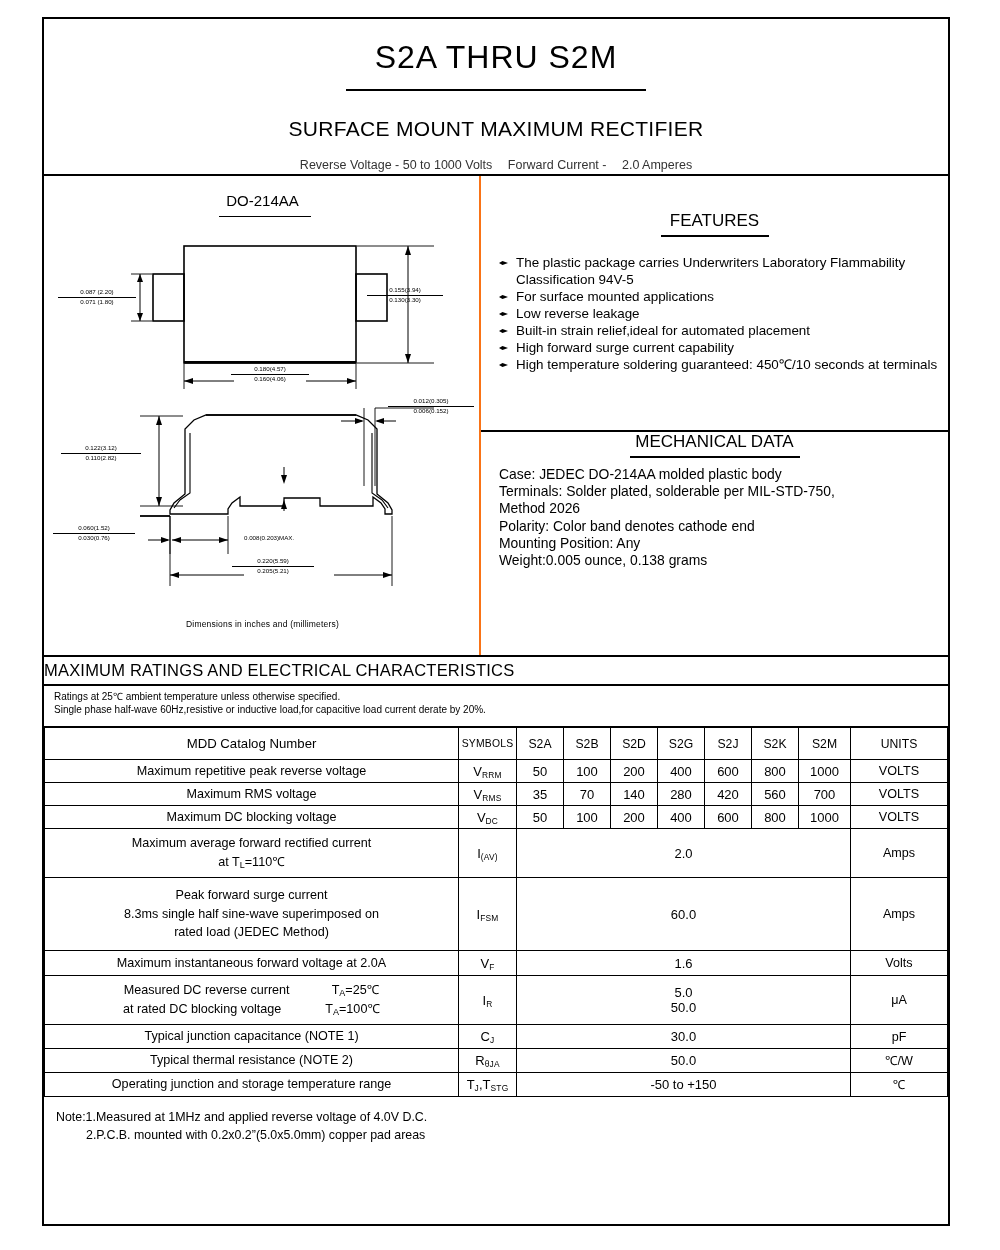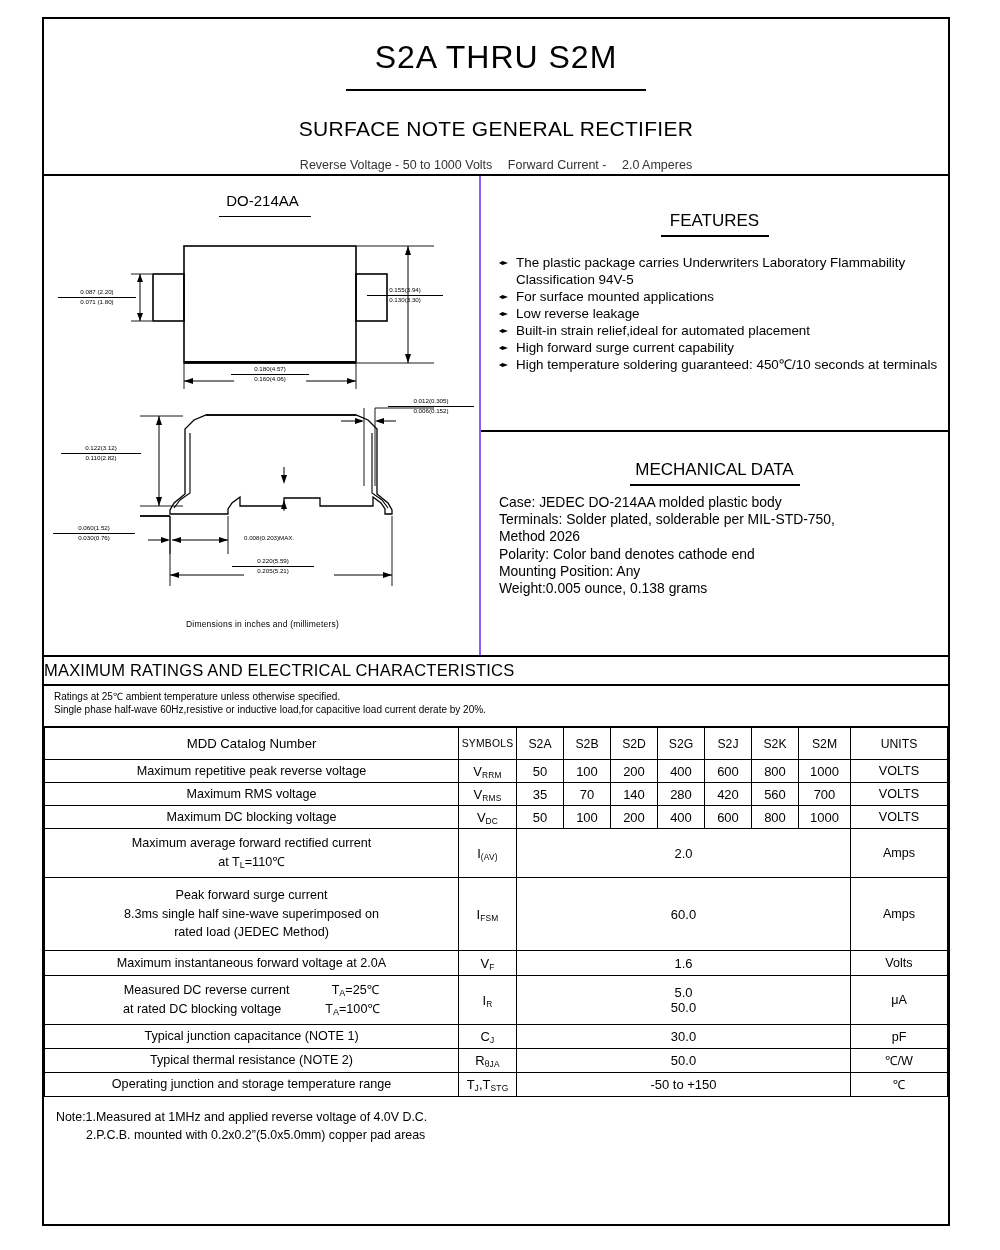--- a/index.html
+++ b/index.html
@@ -10,21 +10,21 @@
   .header{height:157px;border-bottom:2px solid #000;box-sizing:border-box;position:relative;}
   .title{position:absolute;left:0;right:0;top:20px;text-align:center;font-size:32px;letter-spacing:1px;}
   .title-rule{position:absolute;left:50%;transform:translateX(-50%);top:70px;width:300px;border-bottom:2px solid #000;}
   .subtitle{position:absolute;left:0;right:0;top:98px;text-align:center;font-size:21px;letter-spacing:.3px;}
   .subline{position:absolute;left:0;right:0;top:139px;text-align:center;font-size:12.5px;color:#333;}
   .subline span{margin:0 6px;}
   .subline .amp{font-size:12.5px;}
 
   
   .band{height:481px;position:relative;border-bottom:2px solid #000;box-sizing:border-box;}
-  .band-left{position:absolute;left:0;top:0;width:437px;height:100%;border-right:2px solid #8b5cf6;box-sizing:border-box;}
+  .band-left{position:absolute;left:0;top:0;width:437px;height:100%;border-right:2px solid #f97316;box-sizing:border-box;}
   .band-right{position:absolute;left:437px;top:0;right:0;height:100%;}
 
   
   .pkg-title{position:absolute;left:0;width:437px;top:16px;text-align:center;font-size:15px;}
   .pkg-rule{position:absolute;left:175px;top:40px;width:92px;border-bottom:1.5px solid #000;}
 
   .dim{position:absolute;font-size:6.2px;line-height:1.35;text-align:center;white-space:nowrap;font-family:"Liberation Sans",sans-serif;}
   .dim .top{border-bottom:1px solid #000;padding:0 2px 0.5px;}
   .dim .bot{padding:0.5px 2px 0;}
   .dimplain{position:absolute;font-size:6.2px;white-space:nowrap;}
@@ -35,21 +35,21 @@
 
   
   .sec-h{text-align:center;font-size:17px;position:relative;}
   .sec-rule{width:108px;border-bottom:2px solid #000;margin:4px auto 0;}
   .feat-box{position:absolute;left:0;top:0;right:0;height:256px;border-bottom:2px solid #000;box-sizing:border-box;}
   .feat-box .sec-h{margin-top:35px;}
   .feat-list{margin:18px 0 0 18px;font-size:13.4px;line-height:1.265;}
   .feat-item{position:relative;padding-left:17px;margin-bottom:0px;}
   .bullet{position:absolute;left:0;top:5px;width:9px;height:6px;}
   .mech-box{position:absolute;left:0;top:256px;right:0;bottom:0;}
-  .mech-box .sec-h{margin-top:28px;}
+  .mech-box .sec-h{}
   .mech-rule{width:170px;}
   .mech-list{margin:8px 0 0 18px;font-size:13.9px;line-height:1.235;}
 
   
   .rat-title{height:29px;border-bottom:2px solid #000;box-sizing:border-box;text-align:left;font-size:16.5px;line-height:27px;letter-spacing:.2px;}
   .cond{height:41px;border-bottom:1.5px solid #000;box-sizing:border-box;padding:4px 0 0 10px;font-size:10px;line-height:1.32;}
 
   
   table.main{border-collapse:collapse;width:100%;table-layout:fixed;font-size:12.6px;}
   table.main td{border:1px solid #000;padding:0;text-align:center;vertical-align:middle;}
@@ -66,21 +66,21 @@
   .notes .n2{padding-left:30px;}
 </style>
 </head>
 <body>
 
 <div class="page">
 
   <div class="header">
     <div class="title">S2A THRU S2M</div>
     <div class="title-rule"></div>
-    <div class="subtitle">SURFACE NOTE GENERAL RECTIFIER</div>
+    <div class="subtitle">SURFACE MOUNT MAXIMUM RECTIFIER</div>
     <div class="subline">
       <span>Reverse Voltage - 50 to 1000 Volts</span>
       <span>Forward Current - </span><span class="amp">2.0 Amperes</span>
     </div>
   </div>
 
   <div class="band">
 
     <div class="band-left">
       <div class="pkg-title">DO-214AA</div>

